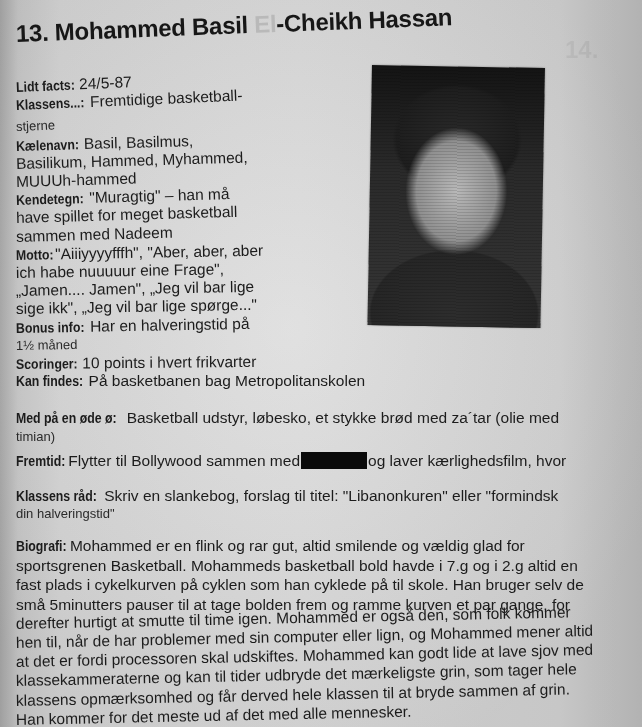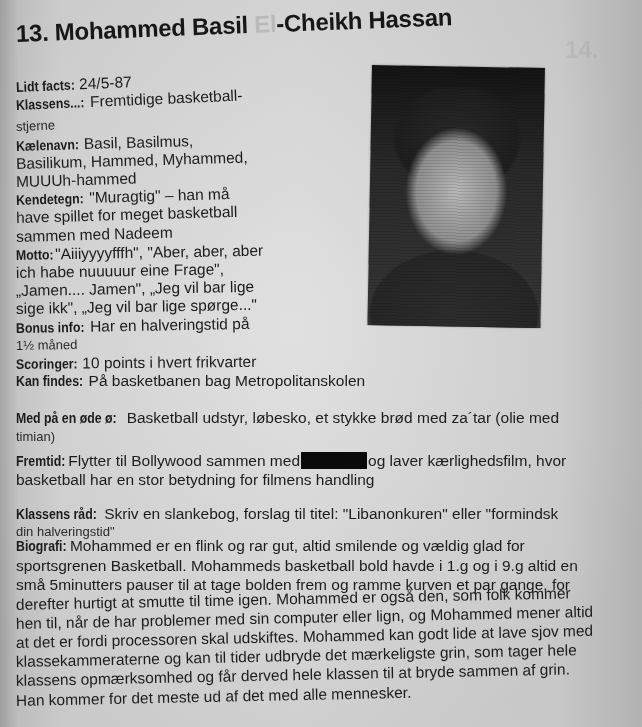--- a/index.html
+++ b/index.html
@@ -117,34 +117,34 @@
   </div>
   <div class="line" style="margin-top:19px">
     <span class="lbl">Med på en øde ø:</span>
     <span>Basketball udstyr, løbesko, et stykke brød med za´tar (olie med</span>
   </div>
   <div class="line cont">timian)</div>
   <div class="line" style="margin-top:6px">
     <span class="lbl">Fremtid:</span>
     <span>Flytter til Bollywood sammen med</span><span class="redact"></span><span>og laver kærlighedsfilm, hvor</span>
   </div>
-  <div class="line">basketball har en stor betydning for filmens handling</div>
   <div class="line" style="margin-top:16px">
     <span class="lbl">Klassens råd:</span>
     <span>Skriv en slankebog, forslag til titel: "Libanonkuren" eller "formindsk</span>
   </div>
   <div class="line cont">din halveringstid"</div>
 </div>
 
 <div class="block" style="top:536px; line-height:19.2px">
   <div class="line">
     <span class="lbl">Biografi:</span>
     <span>Mohammed er en flink og rar gut, altid smilende og vældig glad for</span>
   </div>
-  <div class="line">sportsgrenen Basketball. Mohammeds basketball bold havde i 1.g og i 9.g altid en</div>
+  <div class="line">sportsgrenen Basketball. Mohammeds basketball bold havde i 7.g og i 2.g altid en</div>
+  <div class="line">fast plads i cykelkurven på cyklen som han cyklede på til skole. Han bruger selv de</div>
   <div class="line">små 5minutters pauser til at tage bolden frem og ramme kurven et par gange, for</div>
   <div class="line tilt5">derefter hurtigt at smutte til time igen. Mohammed er også den, som folk kommer</div>
   <div class="line tilt5">hen til, når de har problemer med sin computer eller lign, og Mohammed mener altid</div>
   <div class="line tilt5">at det er fordi processoren skal udskiftes. Mohammed kan godt lide at lave sjov med</div>
   <div class="line tilt5">klassekammeraterne og kan til tider udbryde det mærkeligste grin, som tager hele</div>
   <div class="line tilt5">klassens opmærksomhed og får derved hele klassen til at bryde sammen af grin.</div>
   <div class="line tilt5">Han kommer for det meste ud af det med alle mennesker.</div>
 </div>
 
 </body></html>

